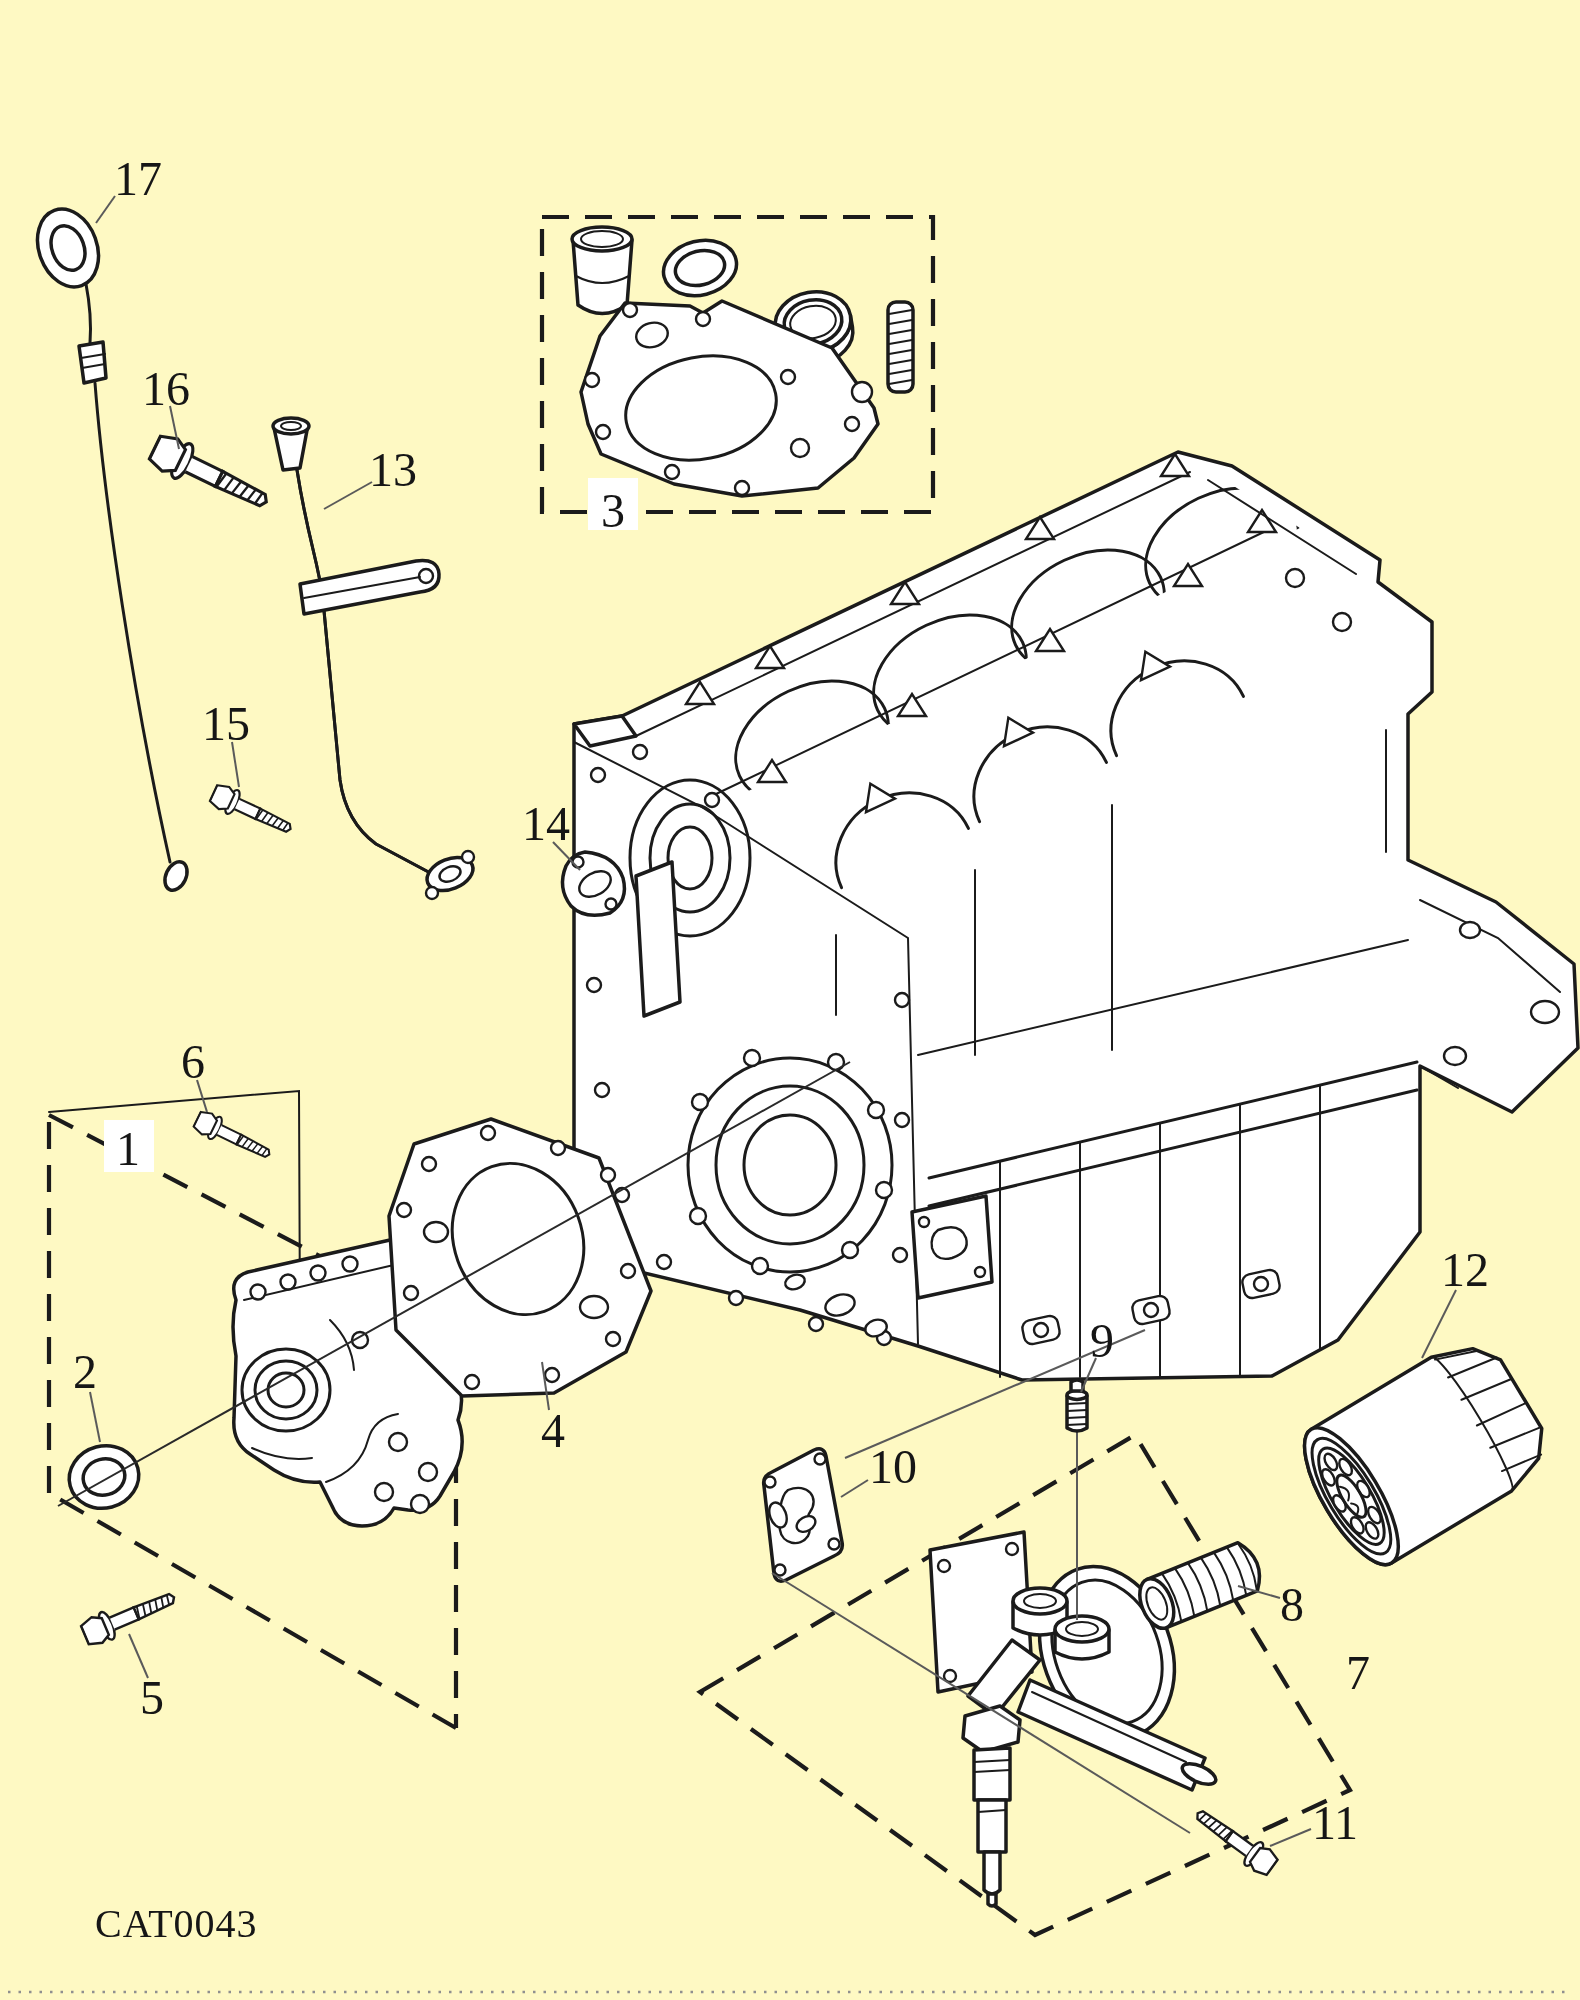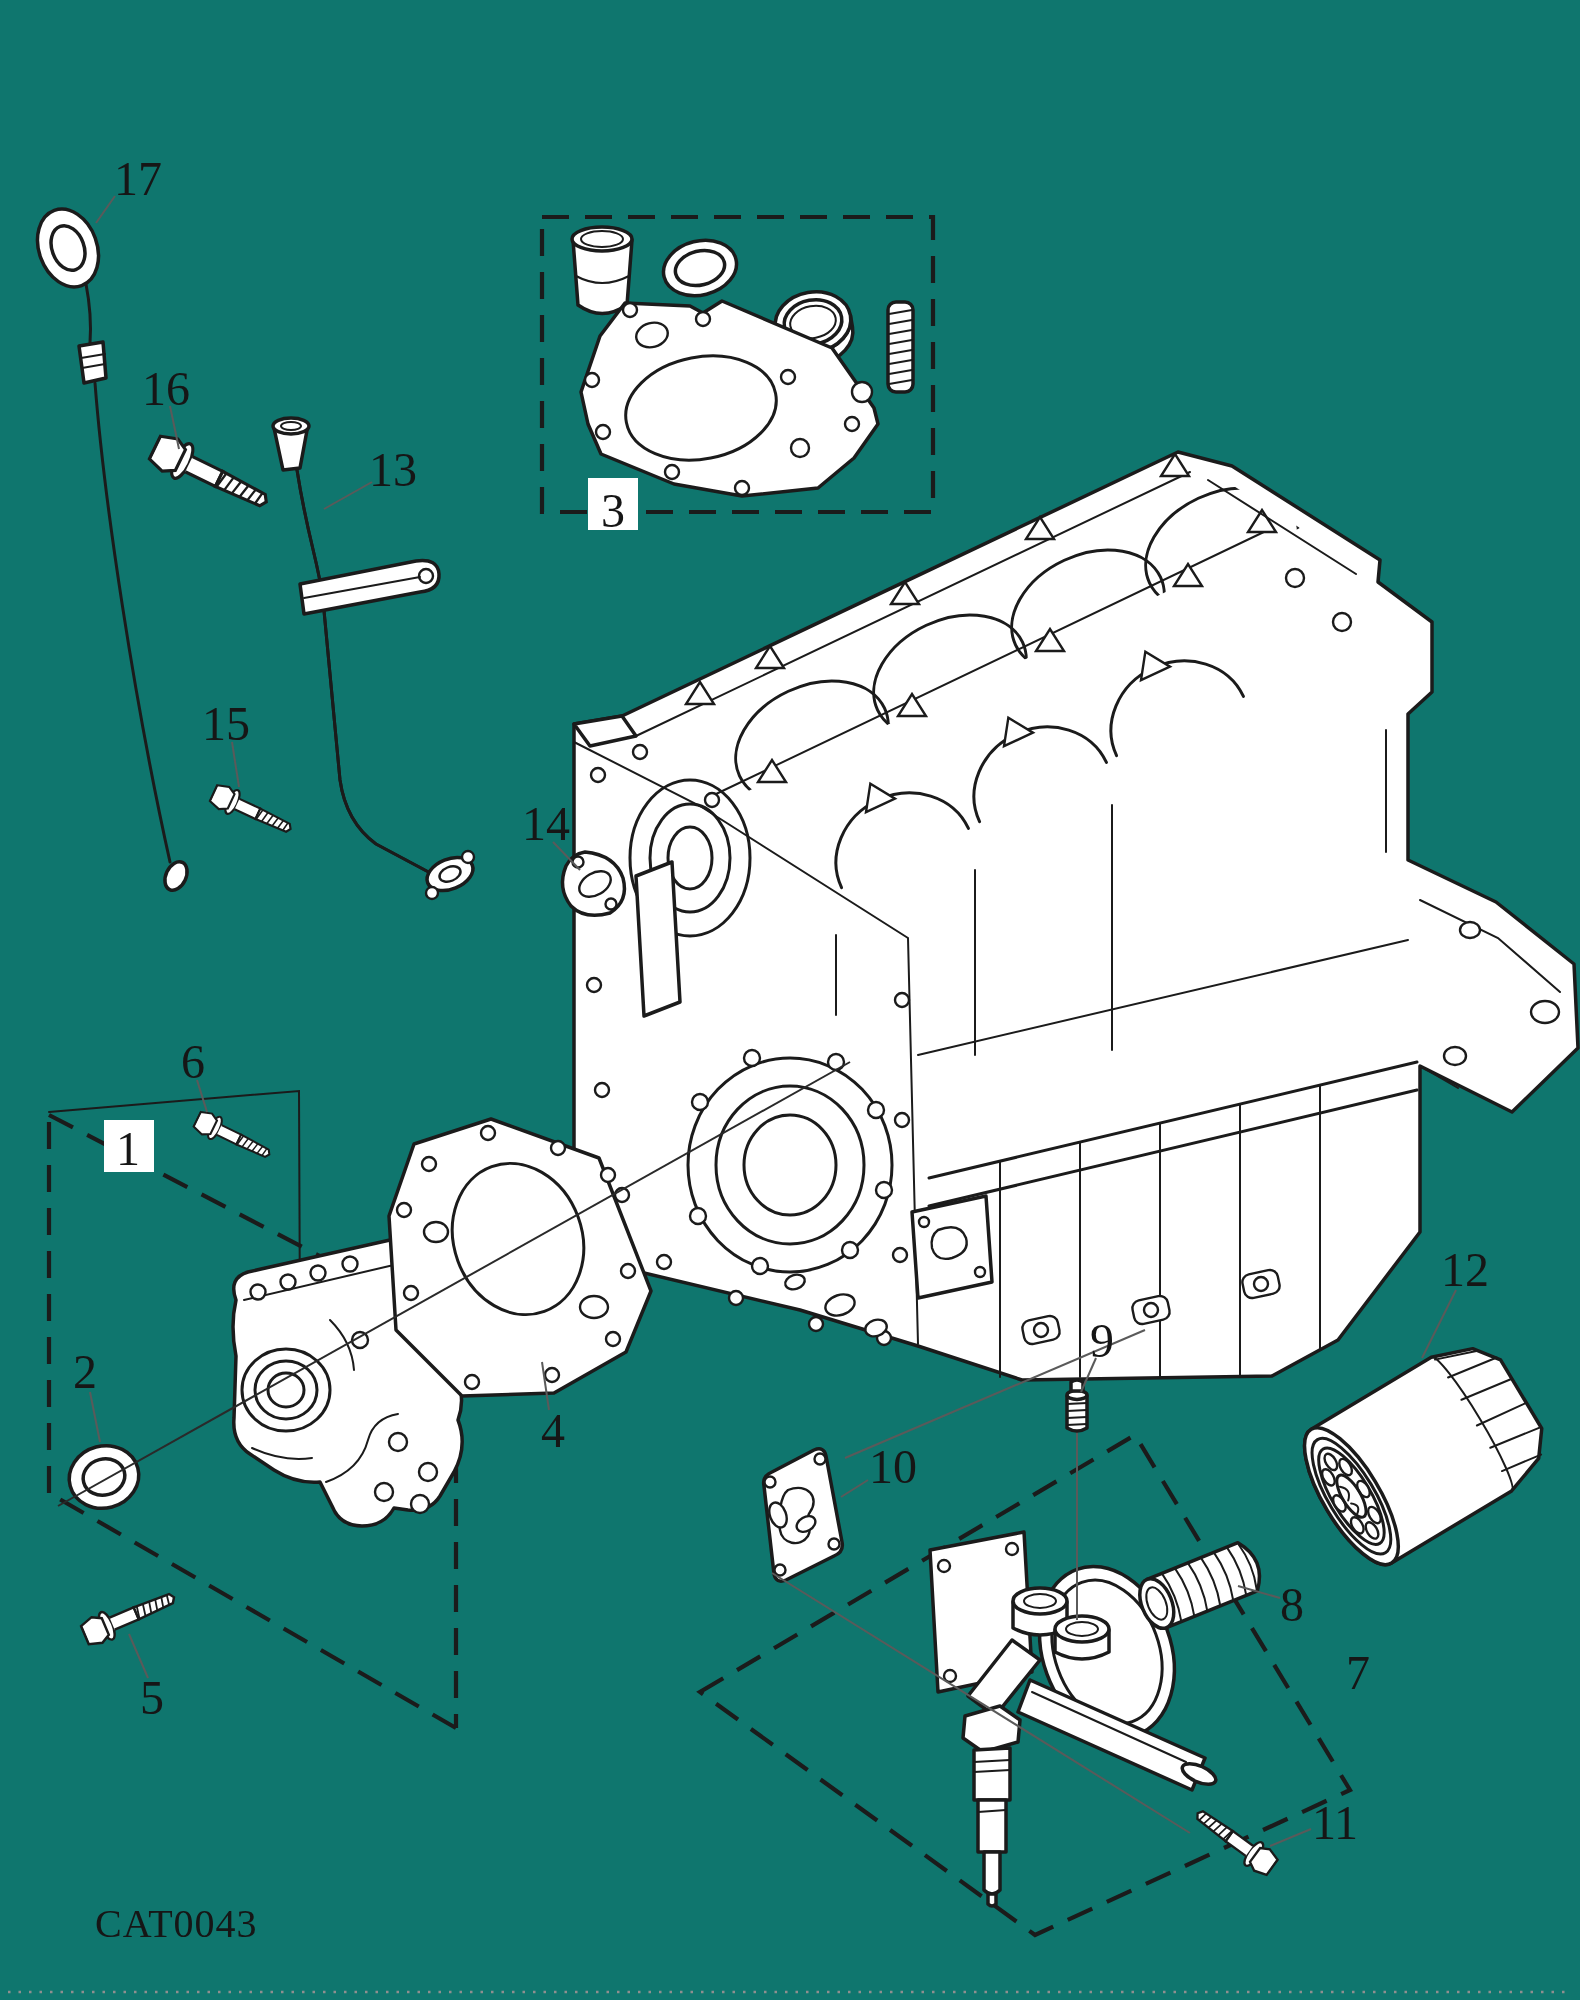--- a/index.html
+++ b/index.html
@@ -1,16 +1,16 @@
 <!DOCTYPE html>
 <html><head>
 <meta charset="utf-8">
 <style>
   html,body{margin:0;padding:0;background:#ffffff;}
-  .stage{position:relative;width:1580px;height:2000px;background:#0f766e;overflow:hidden;
+  .stage{position:relative;width:1580px;height:2000px;background:#fef9c3;overflow:hidden;
          font-family:"Liberation Serif", serif;}
   svg{display:block}
   .callout{font-family:"Liberation Serif", serif;font-size:48px;fill:#161616;}
   .code{font-family:"Liberation Serif", serif;font-size:40px;fill:#161616;letter-spacing:1px;}
   .ol{stroke:#1b1b1b;fill:#ffffff;stroke-width:3.5;stroke-linejoin:round;stroke-linecap:round;}
   .ln{stroke:#1b1b1b;fill:none;stroke-width:3;stroke-linejoin:round;stroke-linecap:round;}
   .tn{stroke:#1b1b1b;fill:none;stroke-width:2;stroke-linecap:round;}
   .hole{stroke:#1b1b1b;fill:#ffffff;stroke-width:2.4;}
   .leader{stroke:#5a5a5a;stroke-width:2;fill:none;}
   .axis{stroke:#2a2a2a;stroke-width:2;fill:none;}

